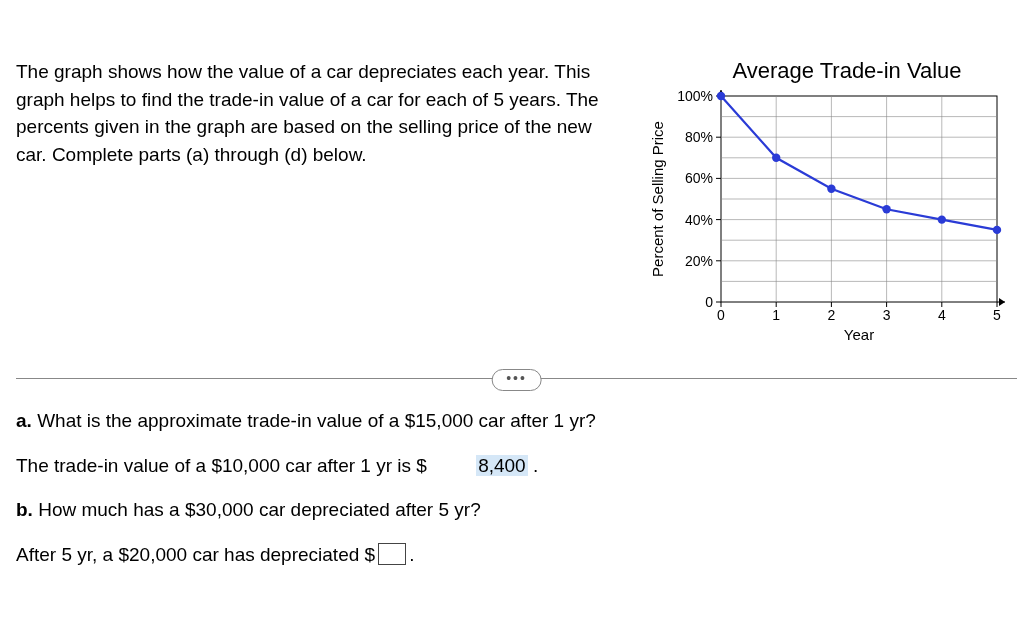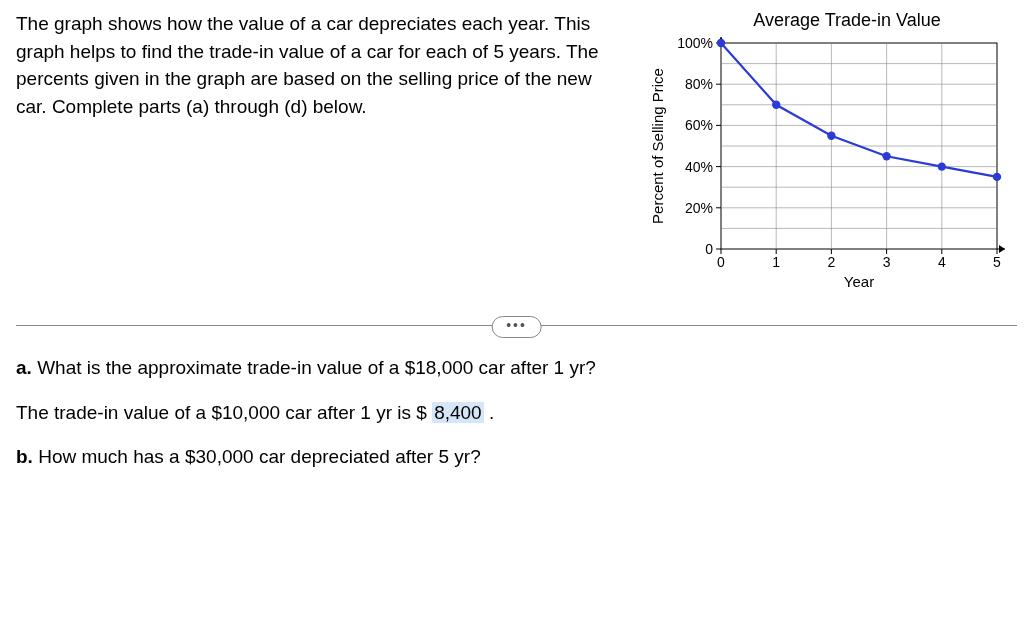--- a/index.html
+++ b/index.html
@@ -14,34 +14,35 @@
   .page {
     width: 1033px;
     padding: 10px 16px 20px 16px;
     box-sizing: border-box;
   }
   .top {
     display: flex;
     justify-content: space-between;
     align-items: flex-start;
     gap: 20px;
+    margin-top: 48px;
   }
   .intro {
     flex: 1;
     line-height: 1.45;
     font-size: 19px;
   }
   .chart-area {
     width: 360px;
     flex-shrink: 0;
     margin-right: 10px;
   }
   .chart-title {
     text-align: center;
-    font-size: 18px;
+    font-size: 22px;
     margin-bottom: 2px;
     margin-left: 40px;
   }
   .chart-svg {
     display: block;
   }
   .divider {
     position: relative;
     margin: 32px 0 28px 0;
     border: none;
@@ -71,20 +72,21 @@
   }
   .qa p {
     margin: 16px 0;
   }
   .bold {
     font-weight: bold;
   }
   .filled-answer {
     background: #d5e7f7;
     padding: 0 2px;
+    margin-left: 44px;
   }
   .answer-box {
     display: inline-block;
     width: 28px;
     height: 22px;
     border: 1px solid #444;
     vertical-align: text-bottom;
     background: #fff;
     margin: 0 3px;
     font-size: 16px;
@@ -159,24 +161,27 @@
     </div>
   </div>
 
   <div class="divider">
     <span class="divider-toggle">•••</span>
   </div>
 
   <div class="qa">
     <p>
       <span class="bold">a.</span>
-      <span>What is the approximate trade-in value of a $18,000 car after 1 yr?</span>
+      <span>What is the approximate trade-in value of a $15,000 car after 1 yr?</span>
     </p>
     <p>
       <span>The trade-in value of a $10,000 car after 1 yr is $ </span><span class="filled-answer">8,400</span><span> .</span>
     </p>
     <p>
       <span class="bold">b.</span>
       <span>How much has a $30,000 car depreciated after 5 yr?</span>
     </p>
+    <p>
+      <span>After 5 yr, a $20,000 car has depreciated $</span><input class="answer-box" type="text" value="" style=""><span>.</span>
+    </p>
   </div>
 
 </div>
 
 </body></html>

